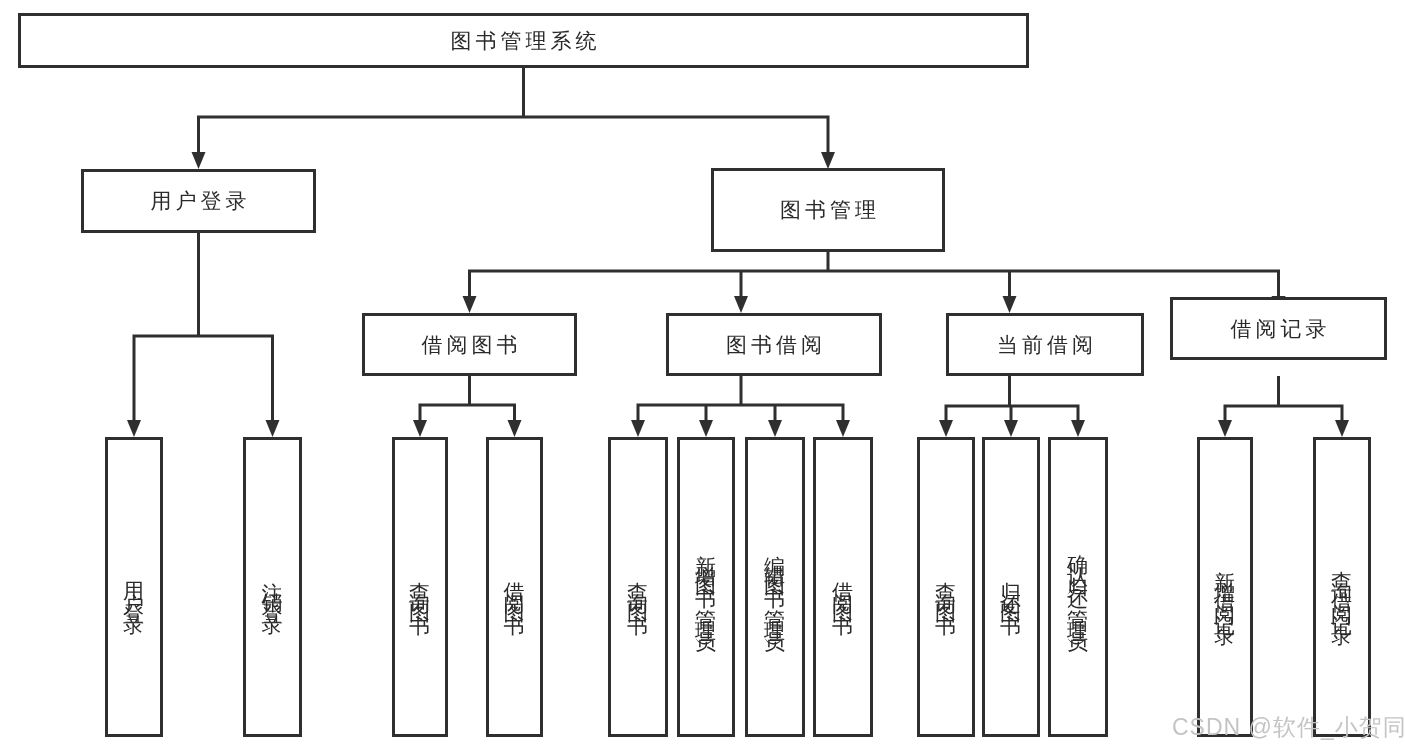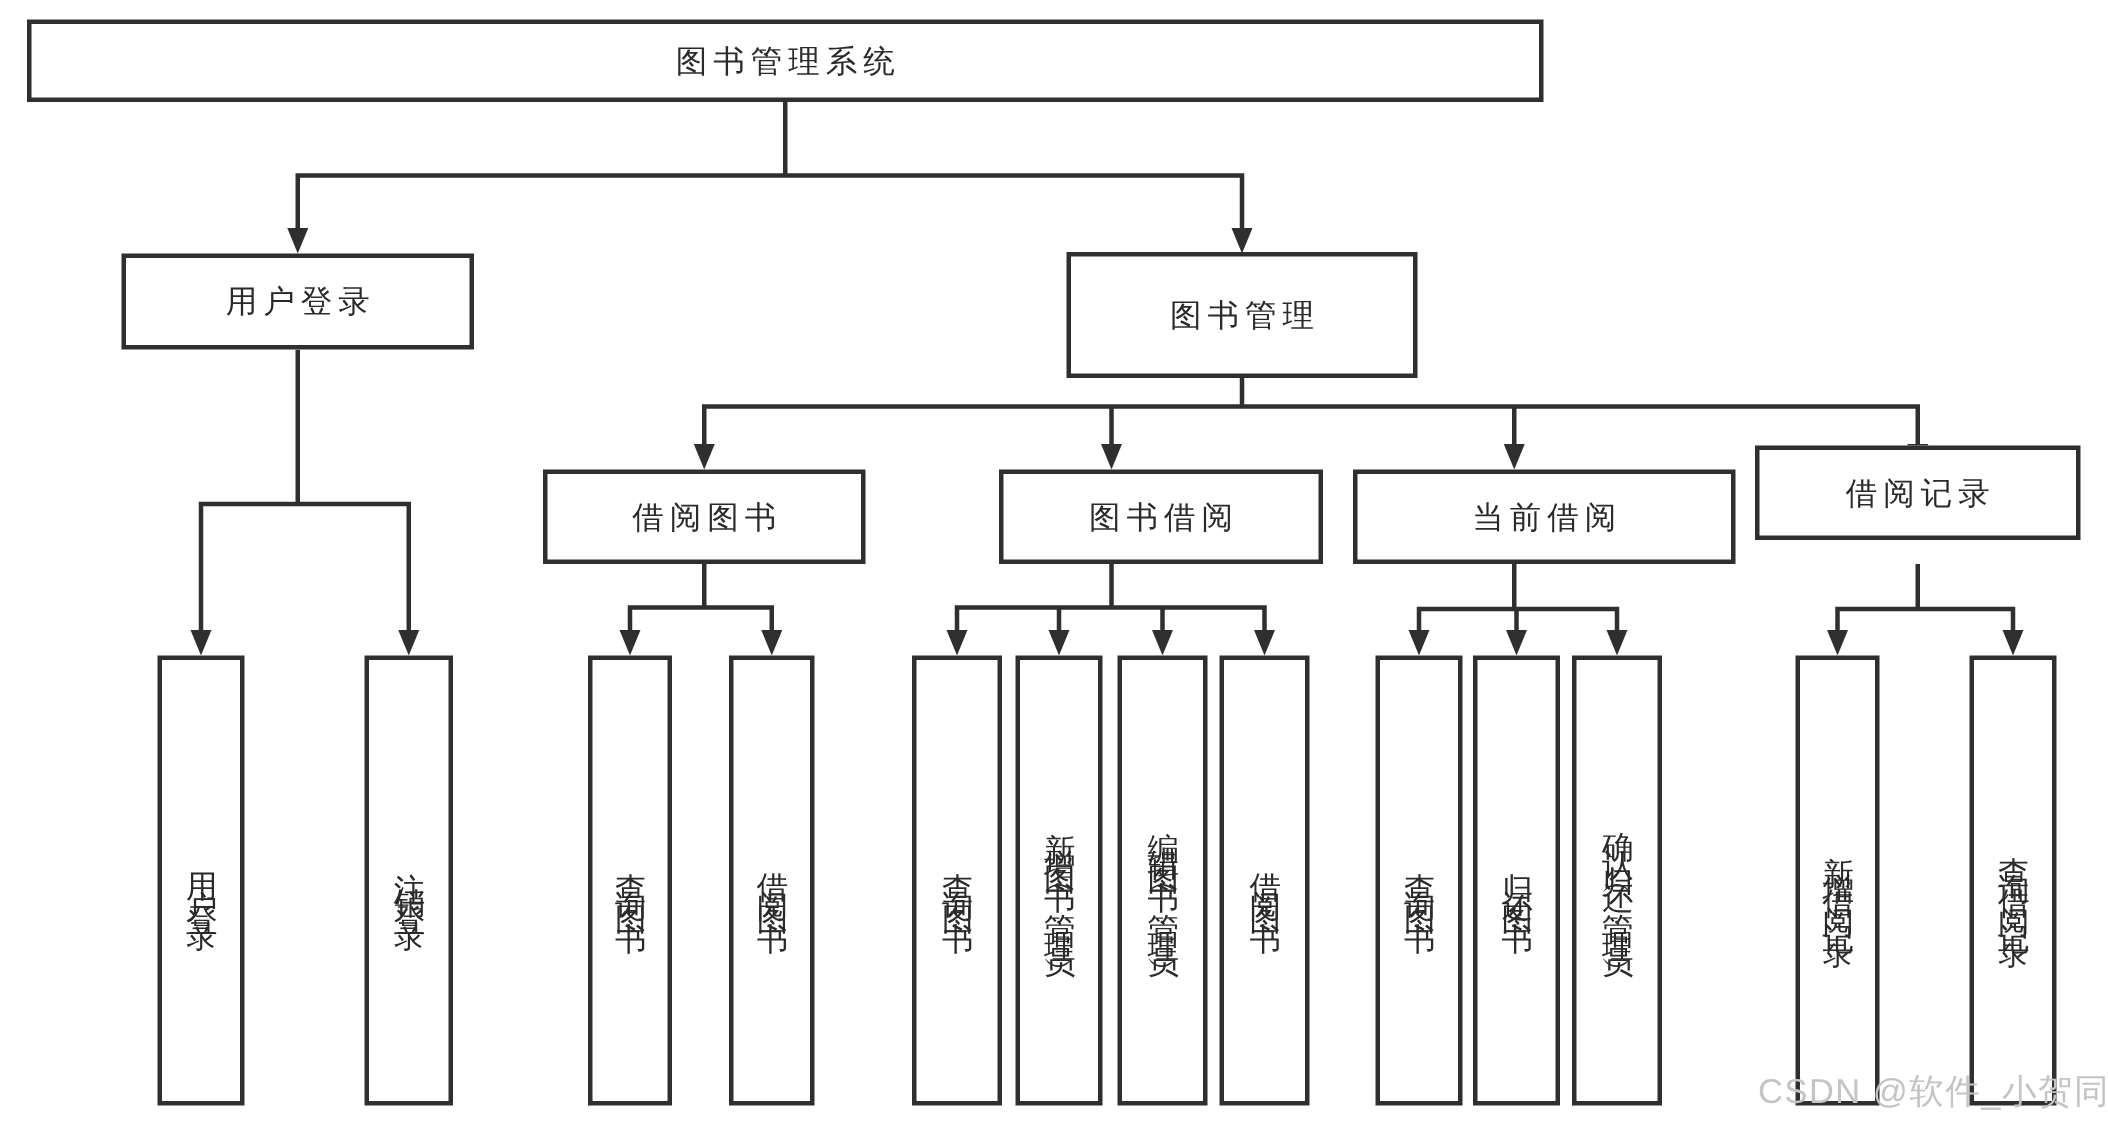--- a/index.html
+++ b/index.html
@@ -108,21 +108,21 @@
   <div class="box h" style="left:711px;top:168px;width:234px;height:84px">
     <span>图书管理</span>
   </div>
 
   <div class="box h" style="left:362px;top:313px;width:215px;height:63px">
     <span>借阅图书</span>
   </div>
   <div class="box h" style="left:666px;top:313px;width:216px;height:63px">
     <span>图书借阅</span>
   </div>
-  <div class="box h" style="left:902px;top:313px;width:255px;height:63px">
+  <div class="box h" style="left:946px;top:313px;width:198px;height:63px">
     <span>当前借阅</span>
   </div>
   <div class="box h" style="left:1170px;top:297px;width:217px;height:63px">
     <span>借阅记录</span>
   </div>
 
   <div class="box v" style="left:105px;top:437px;width:58px;height:300px">
     <span>用户登录</span>
   </div>
   <div class="box v" style="left:243px;top:437px;width:59px;height:300px">

